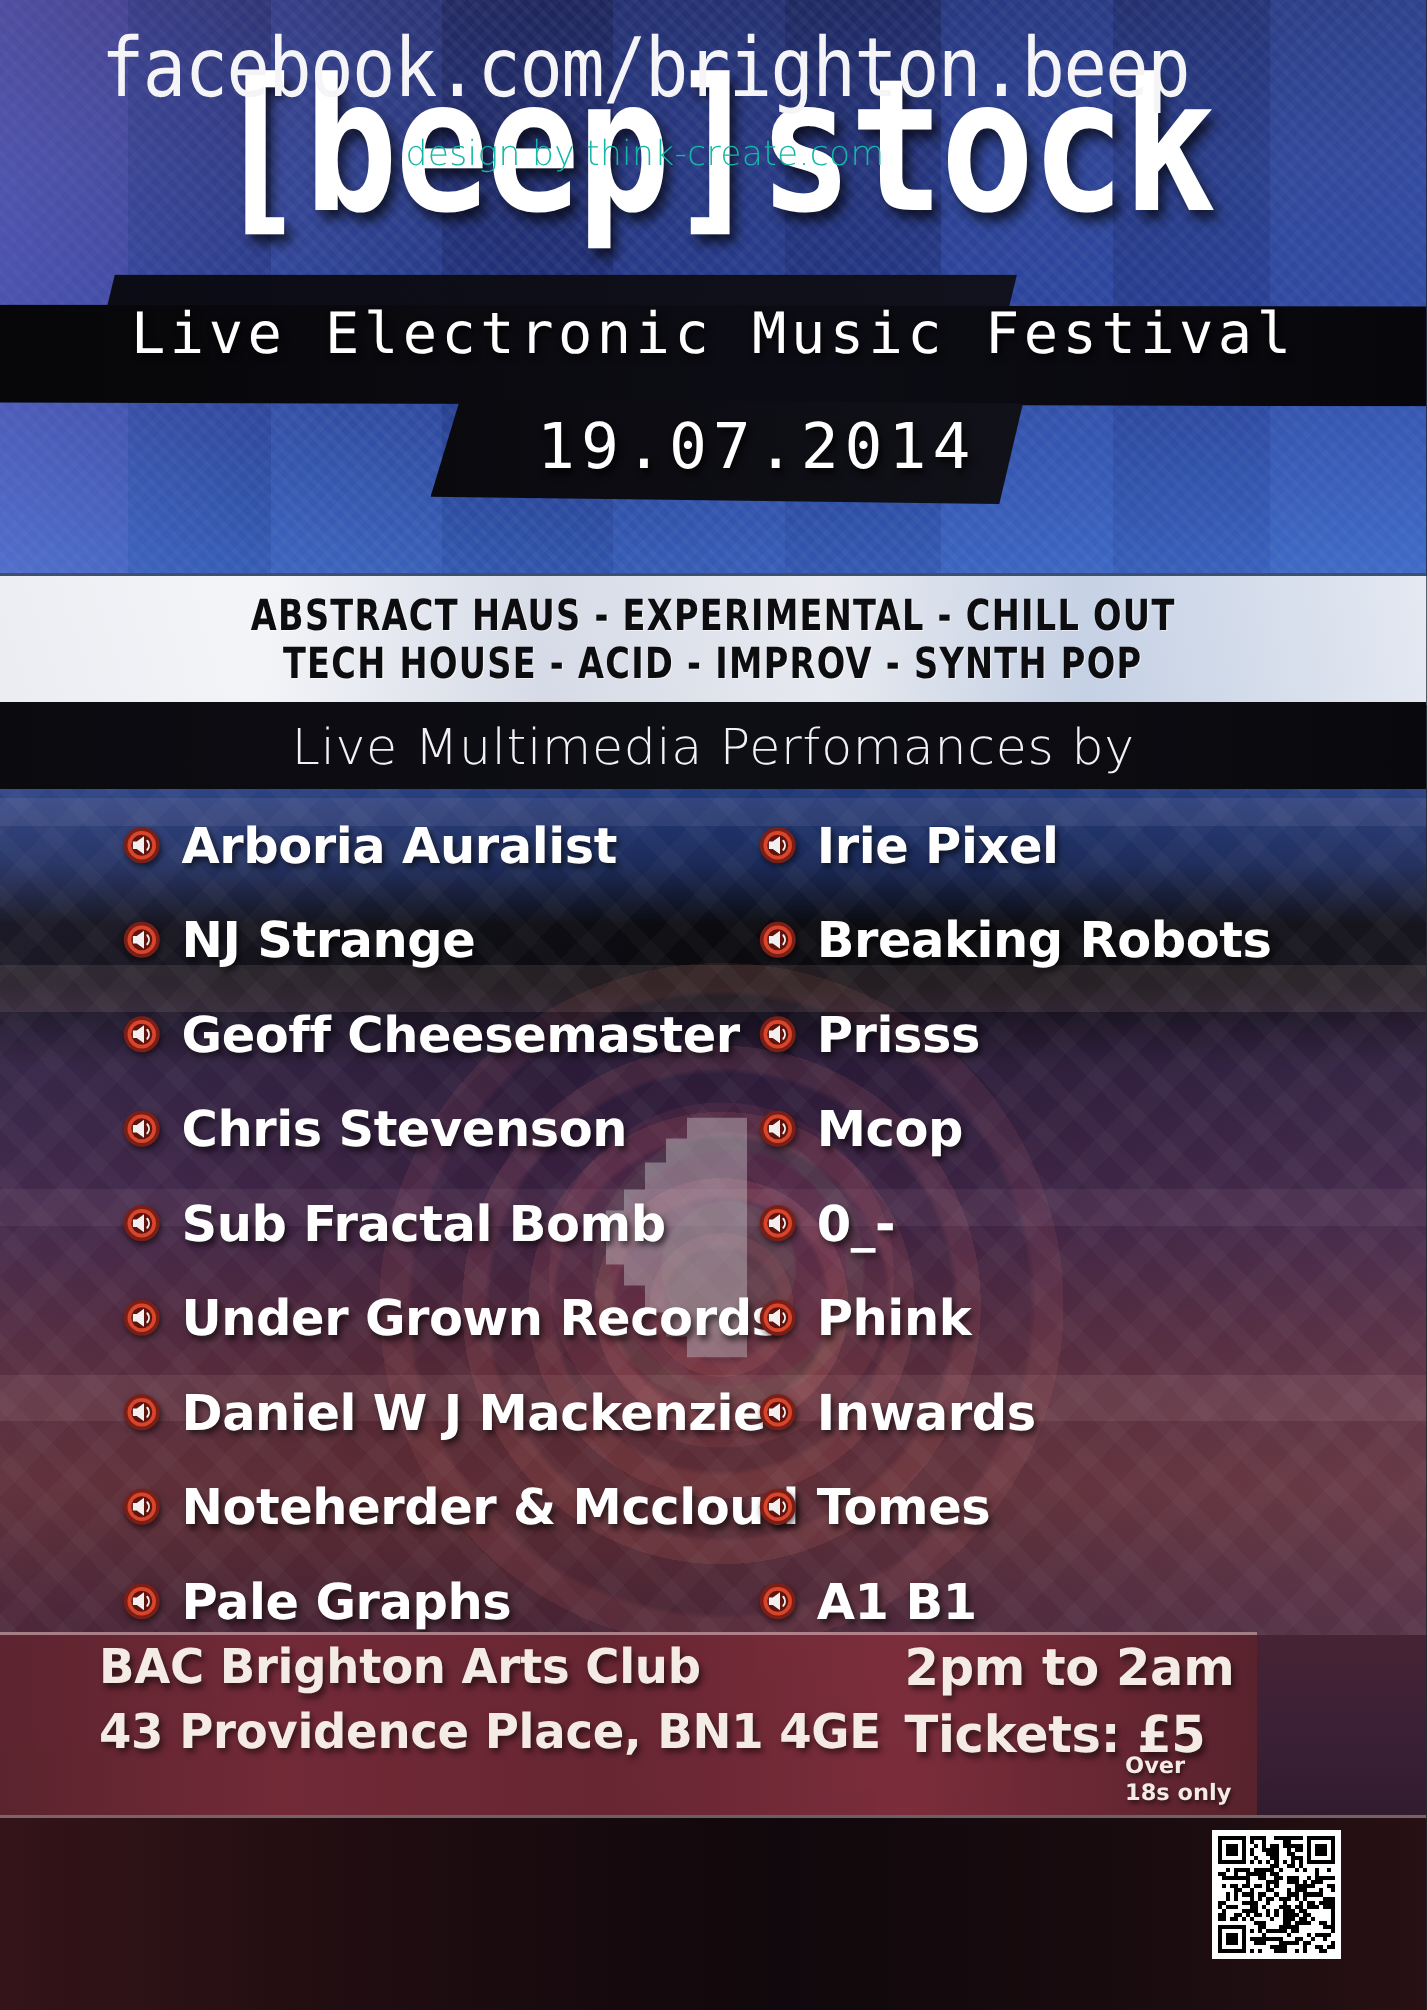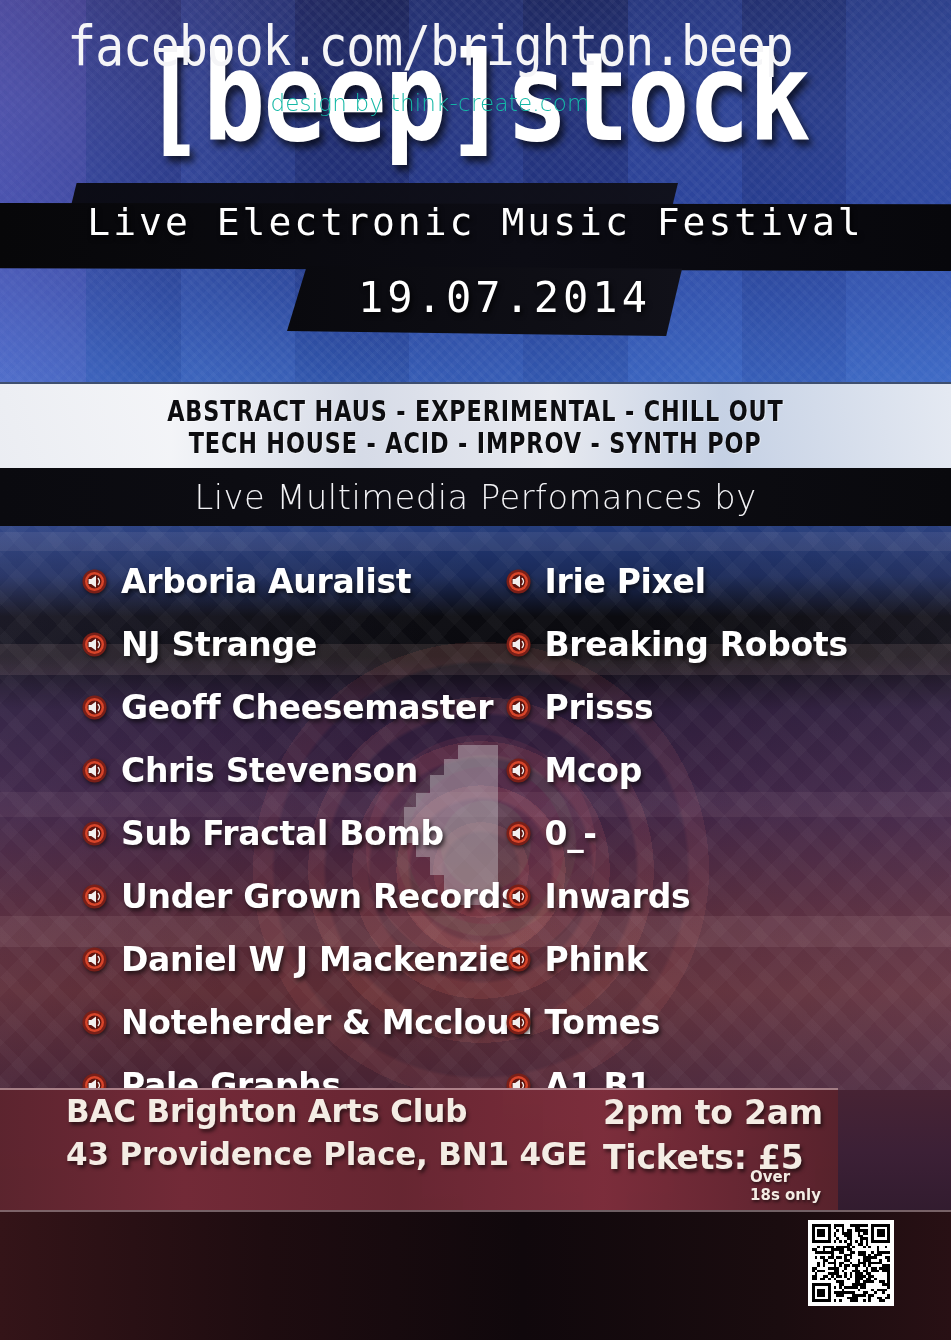--- a/index.html
+++ b/index.html
@@ -192,21 +192,21 @@
     letter-spacing:.5px;
     transform:scaleX(1.02);
     white-space:nowrap;
   }
 
   
   .artists{
     position:absolute;left:0;top:526px;width:951px;height:562px;
     display:flex;
   }
-  .col{width:50%;padding-top:24px;box-sizing:border-box;}
+  .col{width:50%;padding-top:6px;box-sizing:border-box;}
   .col-left{padding-left:82px;}
   .col-right{padding-left:30px;}
   .artist-row{
     height:63px;display:flex;align-items:center;gap:14px;
   }
   .spk-bullet{
     position:relative;flex:0 0 auto;width:25px;height:25px;
     filter:drop-shadow(1px 2px 2px rgba(0,0,0,.6));
   }
   .spk-bullet svg{display:block;}
@@ -497,33 +497,33 @@
         <div class="artist-row">
           <span class="spk-bullet">
             <svg width="25" height="25" viewBox="0 0 25 25">
               <circle cx="12.5" cy="12.5" r="12" fill="#7a1f18"></circle>
               <circle cx="12.5" cy="12.5" r="9.5" fill="#d8452a"></circle>
               <circle cx="12.5" cy="12.5" r="7" fill="#5d140f"></circle>
               <path d="M14 6.5 L9.2 10 H6.6 v5 h2.6 L14 18.5 Z" fill="#f2efee"></path>
               <path d="M16.2 9.5 a4.6 4.6 0 0 1 0 6" stroke="#f2efee" stroke-width="1.3" fill="none" stroke-linecap="round"></path>
             </svg>
           </span>
+          <span class="artist-name">Phink</span>
+        </div>
+        <div class="artist-row">
+          <span class="spk-bullet">
+            <svg width="25" height="25" viewBox="0 0 25 25">
+              <circle cx="12.5" cy="12.5" r="12" fill="#7a1f18"></circle>
+              <circle cx="12.5" cy="12.5" r="9.5" fill="#d8452a"></circle>
+              <circle cx="12.5" cy="12.5" r="7" fill="#5d140f"></circle>
+              <path d="M14 6.5 L9.2 10 H6.6 v5 h2.6 L14 18.5 Z" fill="#f2efee"></path>
+              <path d="M16.2 9.5 a4.6 4.6 0 0 1 0 6" stroke="#f2efee" stroke-width="1.3" fill="none" stroke-linecap="round"></path>
+            </svg>
+          </span>
           <span class="artist-name">Inwards</span>
-        </div>
-        <div class="artist-row">
-          <span class="spk-bullet">
-            <svg width="25" height="25" viewBox="0 0 25 25">
-              <circle cx="12.5" cy="12.5" r="12" fill="#7a1f18"></circle>
-              <circle cx="12.5" cy="12.5" r="9.5" fill="#d8452a"></circle>
-              <circle cx="12.5" cy="12.5" r="7" fill="#5d140f"></circle>
-              <path d="M14 6.5 L9.2 10 H6.6 v5 h2.6 L14 18.5 Z" fill="#f2efee"></path>
-              <path d="M16.2 9.5 a4.6 4.6 0 0 1 0 6" stroke="#f2efee" stroke-width="1.3" fill="none" stroke-linecap="round"></path>
-            </svg>
-          </span>
-          <span class="artist-name">Phink</span>
         </div>
         <div class="artist-row">
           <span class="spk-bullet">
             <svg width="25" height="25" viewBox="0 0 25 25">
               <circle cx="12.5" cy="12.5" r="12" fill="#7a1f18"></circle>
               <circle cx="12.5" cy="12.5" r="9.5" fill="#d8452a"></circle>
               <circle cx="12.5" cy="12.5" r="7" fill="#5d140f"></circle>
               <path d="M14 6.5 L9.2 10 H6.6 v5 h2.6 L14 18.5 Z" fill="#f2efee"></path>
               <path d="M16.2 9.5 a4.6 4.6 0 0 1 0 6" stroke="#f2efee" stroke-width="1.3" fill="none" stroke-linecap="round"></path>
             </svg>

